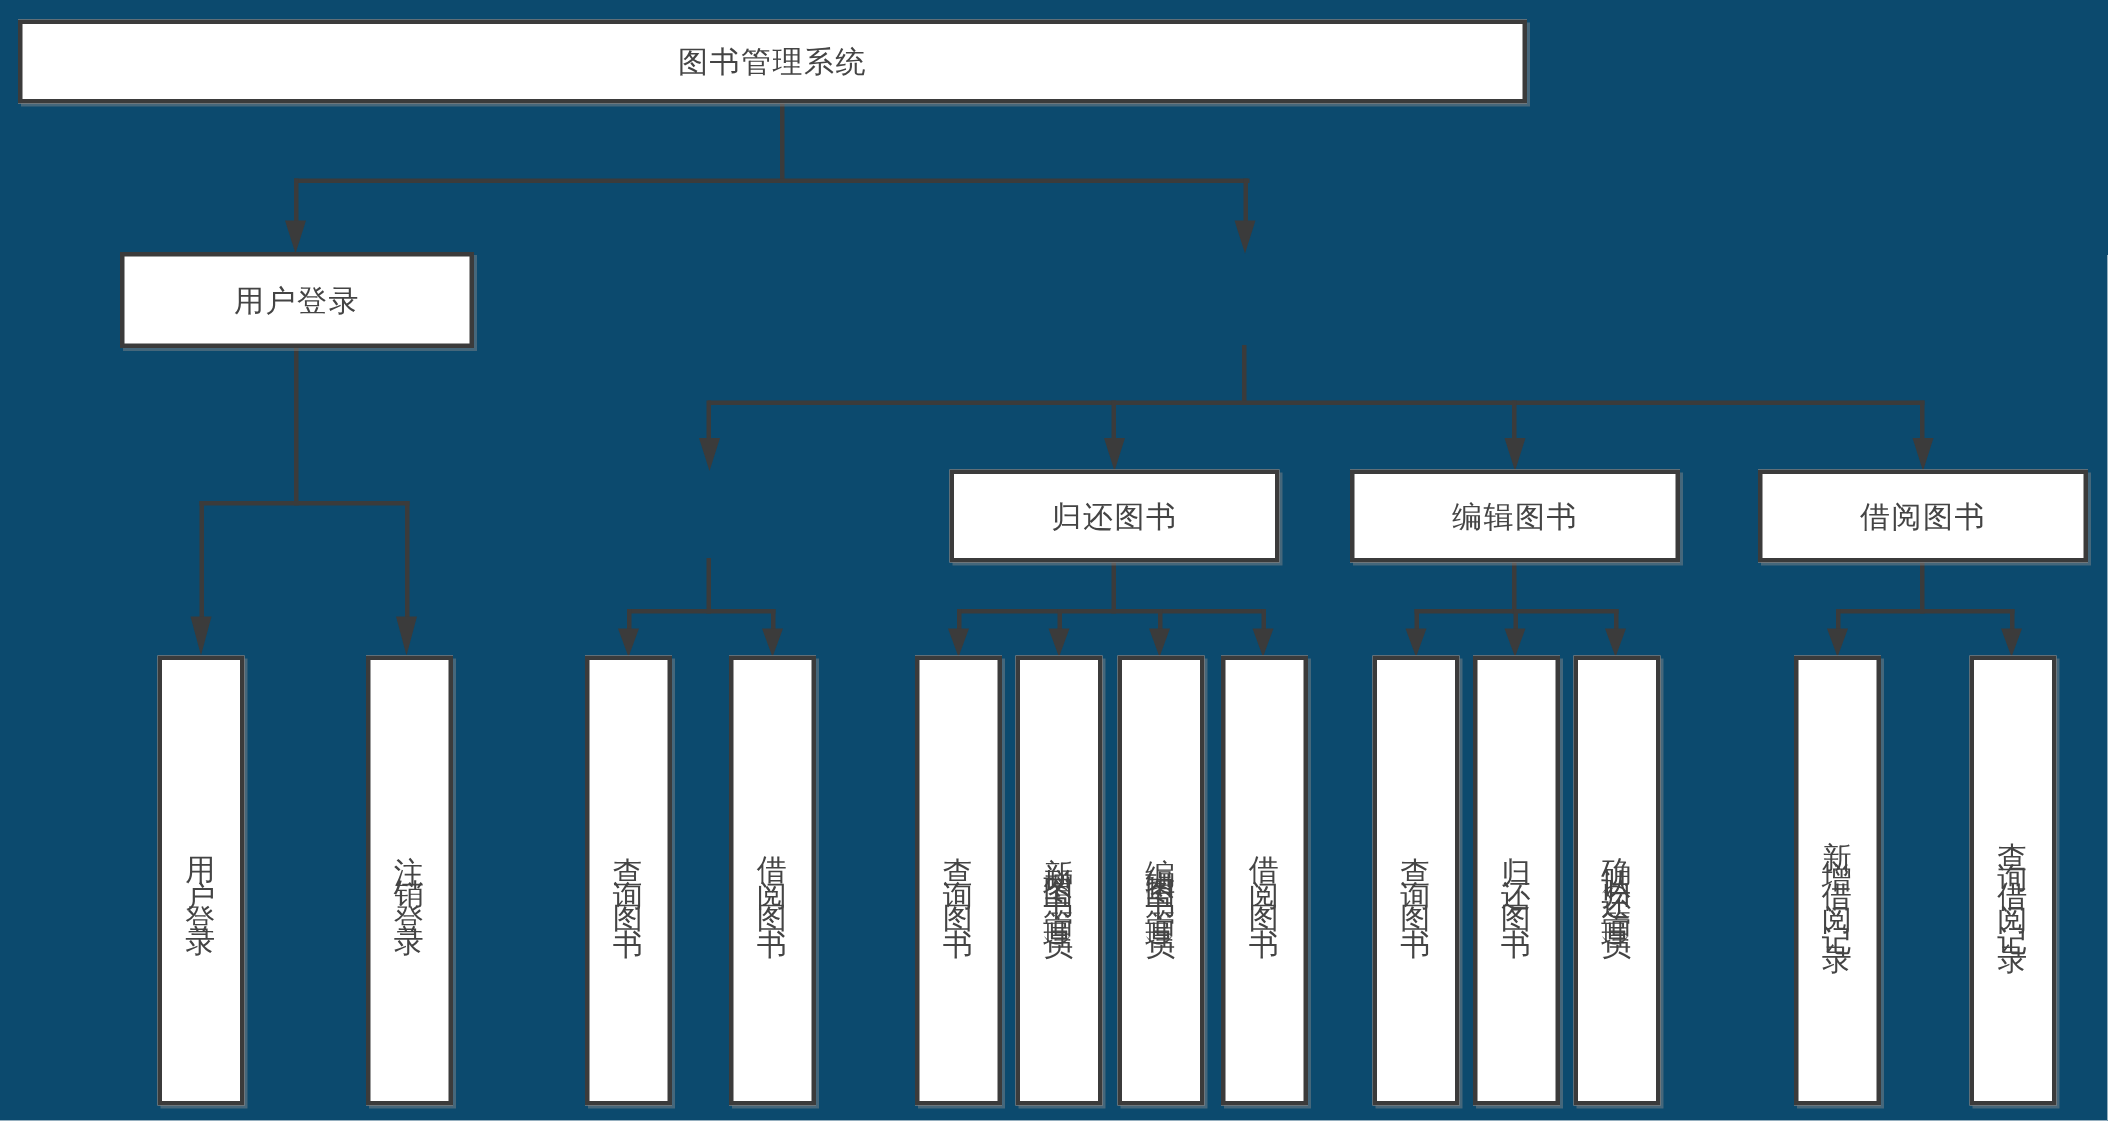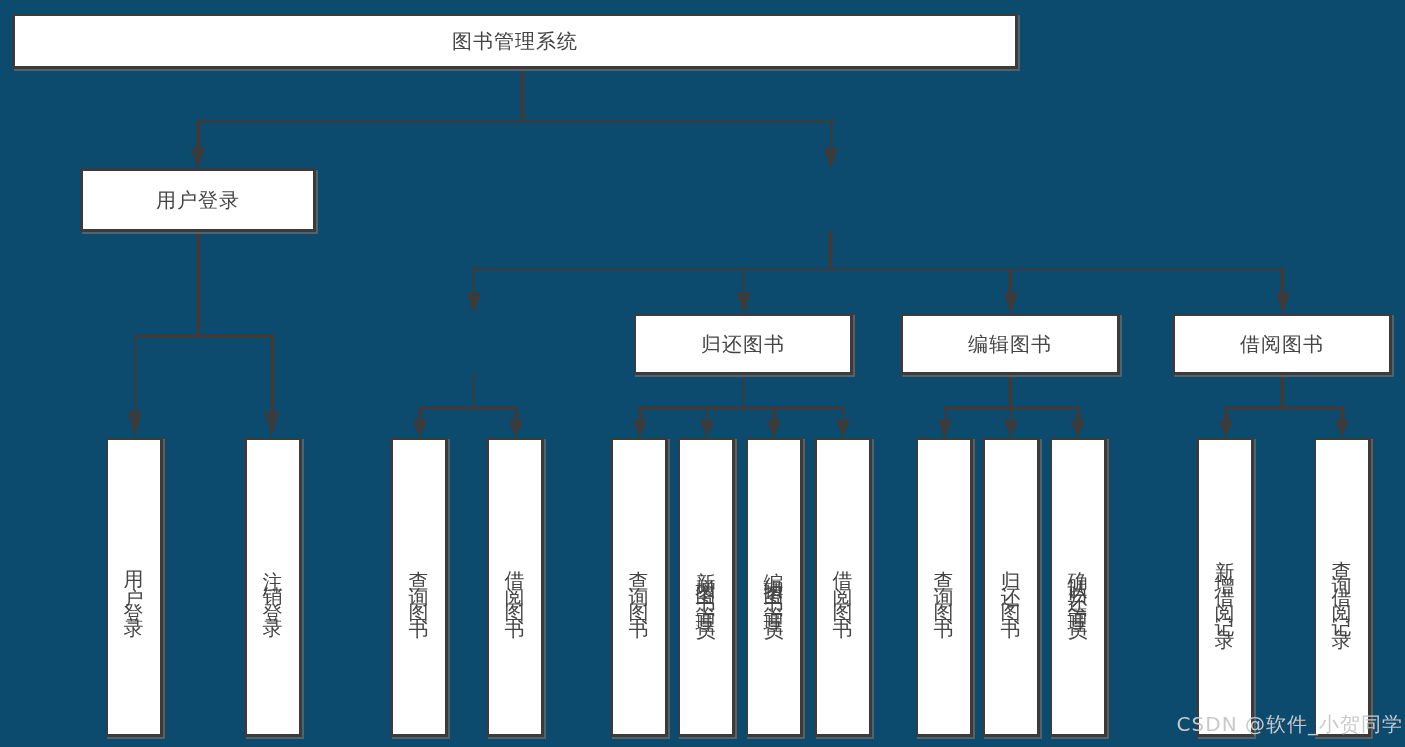--- a/index.html
+++ b/index.html
@@ -162,15 +162,14 @@
     <span class="lbl sp7">确认归还（管理员）</span>
   </div>
 
   <div class="box leaf" style="left:1196px;top:437px;width:52px;height:294px">
     <span class="lbl sp14">新增借阅记录</span>
   </div>
   <div class="box leaf" style="left:1313px;top:437px;width:52px;height:294px">
     <span class="lbl sp14">查询借阅记录</span>
   </div>
 
-  <div class="watermark">CSDN @软件_小贺同学</div>
 
 </div>
 
 </body></html>

